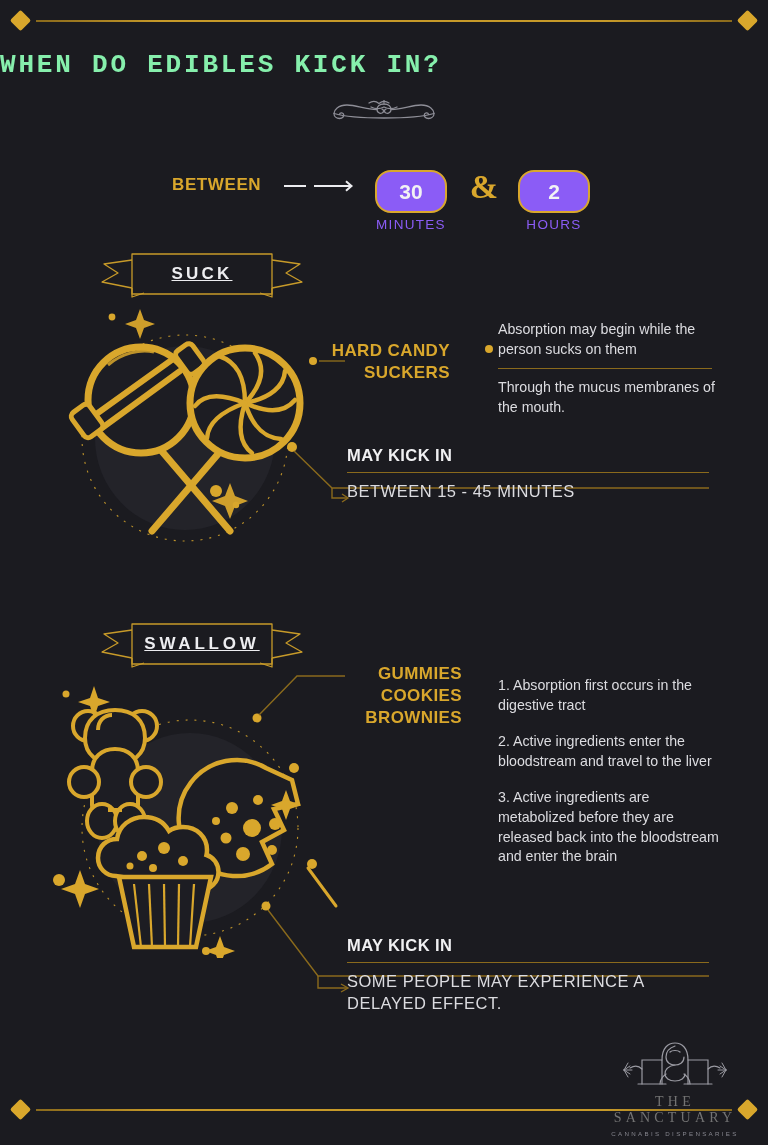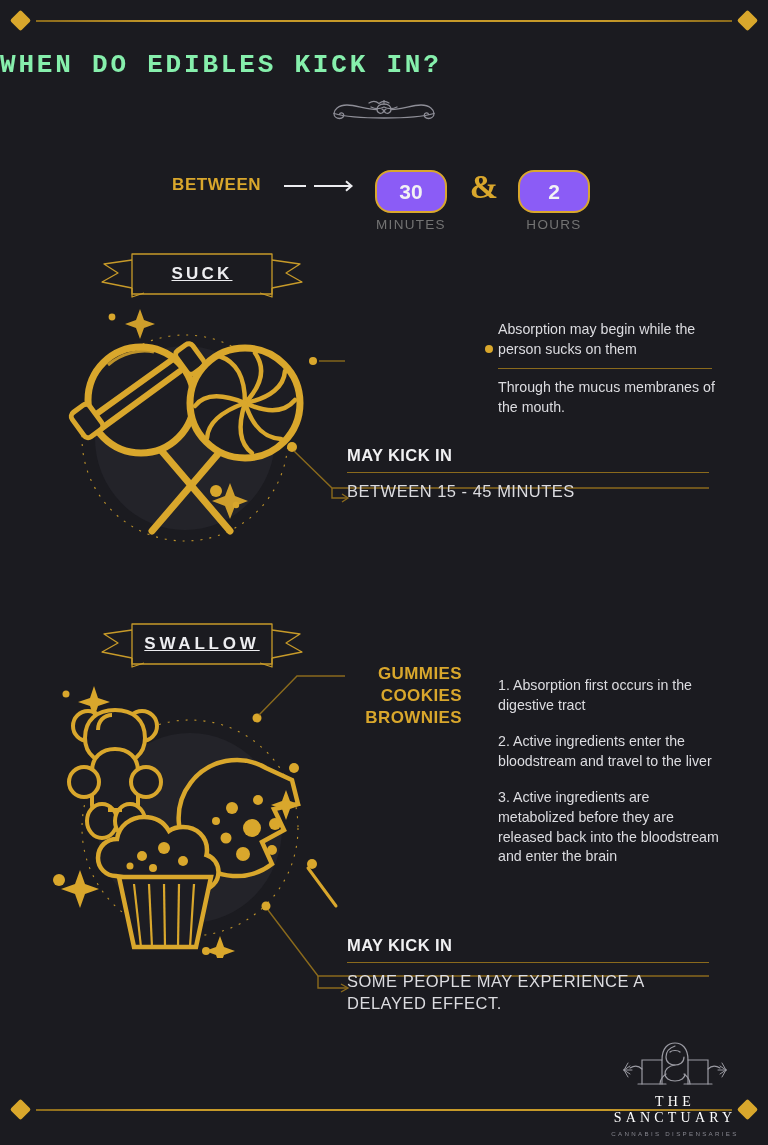--- a/index.html
+++ b/index.html
@@ -35,21 +35,21 @@
   #between-label { position:absolute; left:172px; top:10px; font-size:17px;
                    font-weight:bold; letter-spacing:.6px; color:#d9a72c; }
   #between-arrow { position:absolute; left:283px; top:14px; }
   .badge { position:absolute; width:72px; height:43px; border:2px solid #d9a72c;
            border-radius:16px; background:#8b5cf6;
            display:flex; align-items:center; justify-content:center;
            font-size:21px; font-weight:bold; color:#f2f2f4; }
   #badge-minutes { left:375px; top:5px; }
   #badge-hours  { left:518px; top:5px; }
   .badge-caption { position:absolute; width:100px; text-align:center; top:52px;
-                   font-size:13.5px; letter-spacing:1.3px; color:#737373; }
+                   font-size:13.5px; letter-spacing:1.3px; color:#8b5cf6; }
   #caption-minutes { left:361px; }
   #caption-hours   { left:504px; }
   #ampersand { position:absolute; left:468px; top:3px; width:32px; text-align:center;
                font-size:34px; font-weight:bold; color:#d9a72c;
                font-family:"Liberation Serif","DejaVu Serif",serif; }
 
   
   .section { position:absolute; left:0; width:768px; }
   #section-suck    { top:248px; height:300px; }
   #section-swallow { top:618px; height:400px; }
@@ -85,21 +85,21 @@
   #kick-suck .kick-rule { width:362px; }
   #kick-swallow { left:347px; top:318px; width:362px; }
   #kick-swallow .kick-rule { width:362px; }
 
   .connector { position:absolute; left:0; top:0; pointer-events:none; }
 
   
   #brand-logo { position:absolute; left:600px; top:1040px; width:150px; text-align:center;
                 color:#9b9ba3; }
   #brand-name { font-family:"Liberation Serif","DejaVu Serif",serif;
-                font-size:14px; letter-spacing:4.2px; margin-top:2px; color:#ffffff; }
+                font-size:14px; letter-spacing:4.2px; margin-top:2px; color:#737373; }
   #brand-tagline { font-size:6.2px; letter-spacing:2.3px; margin-top:4px; color:#85858d; }
 </style>
 </head>
 <body>
 
 <div class="rule" id="rule-top">
   <span class="dia l"></span>
   <span class="line"></span>
   <span class="dia r"></span>
 </div>
@@ -192,20 +192,24 @@
   <svg class="connector" width="768" height="300">
     <circle cx="313" cy="113" r="4" fill="#d9a72c"></circle>
     <path d="M319 113 H345" stroke="#8a6a1c" stroke-width="1.4" fill="none"></path>
     <circle cx="292" cy="199" r="5" fill="#d9a72c"></circle>
     <path d="M294 203 L332 240 H709" stroke="#8a6a1c" stroke-width="1.4" fill="none"></path>
     <path d="M332 240 L332 250 L347 250" stroke="#8a6a1c" stroke-width="1.4" fill="none"></path>
     <path d="M342 246 L348 250 L342 254" stroke="#8a6a1c" stroke-width="1.4" fill="none"></path>
     <circle cx="489" cy="101" r="4" fill="#d9a72c"></circle>
   </svg>
 
+  <div class="cat-title" id="cat-suck">
+    <div>HARD CANDY</div>
+    <div>SUCKERS</div>
+  </div>
 
   <div class="facts" id="facts-suck">
     <p>Absorption may begin while the person sucks on them</p>
     <div class="hr"></div>
     <p>Through the mucus membranes of the mouth.</p>
   </div>
 
   <div class="kick" id="kick-suck">
     <div class="kick-title">MAY KICK IN</div>
     <div class="kick-rule"></div>

